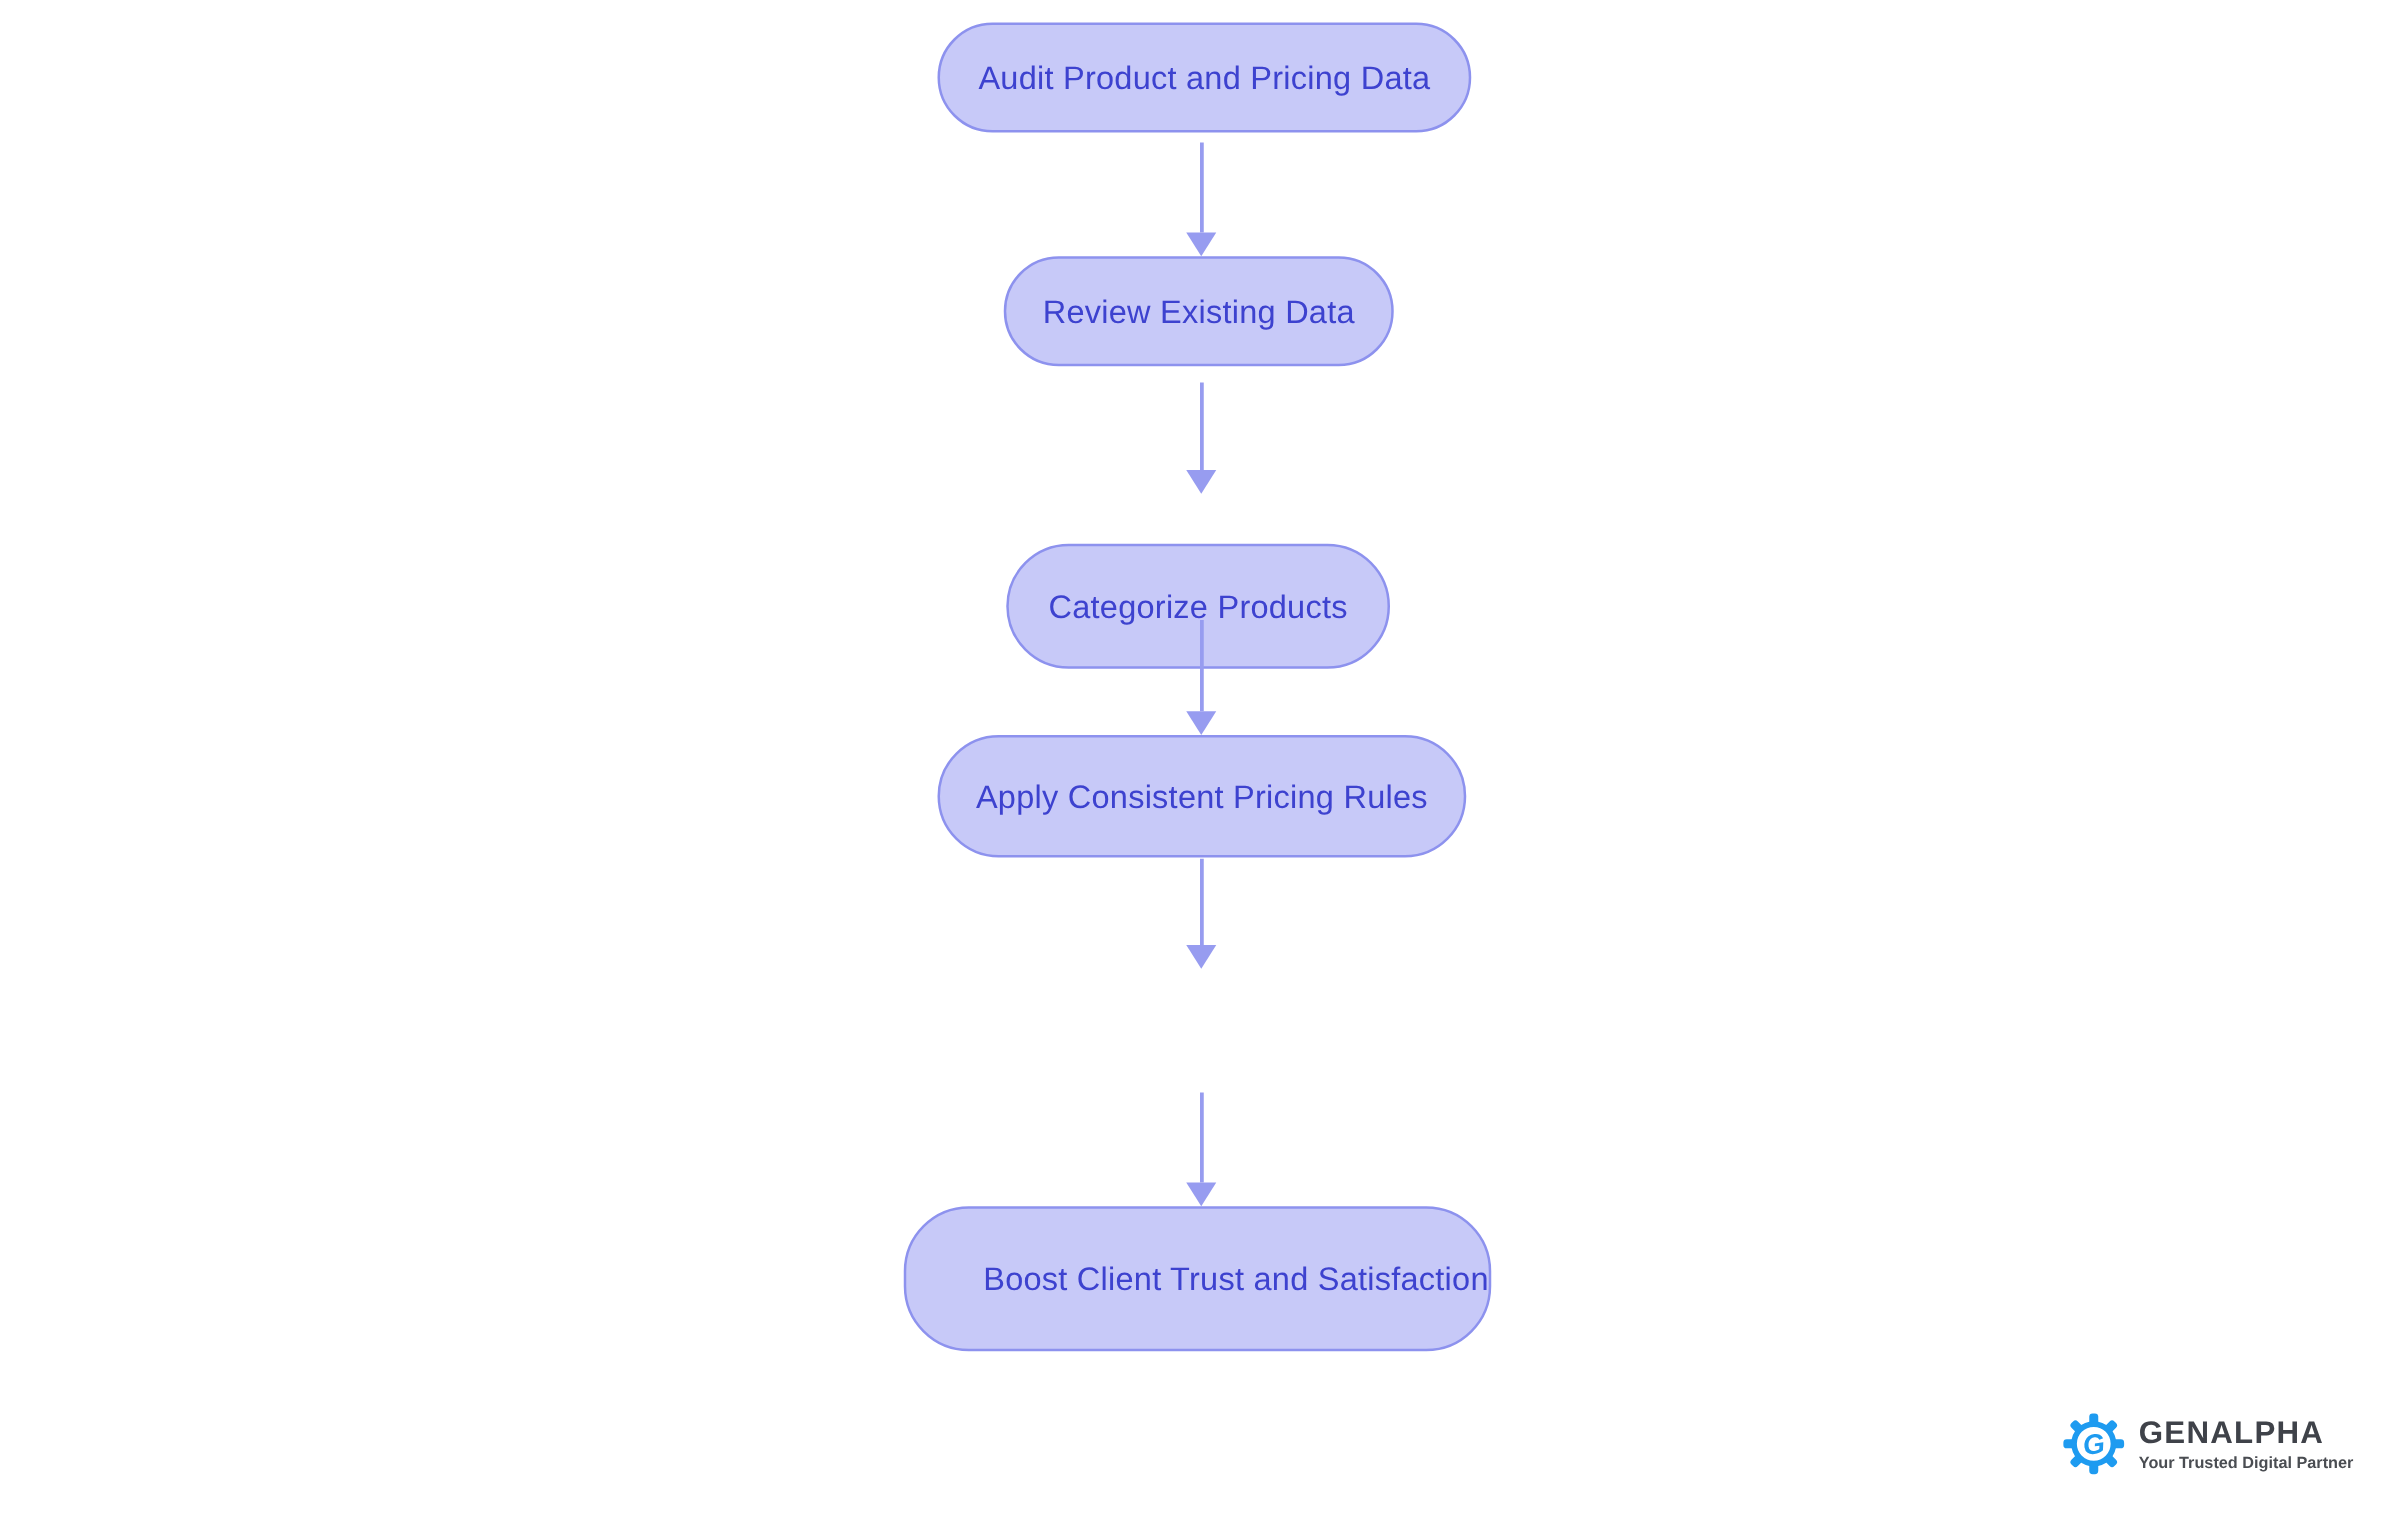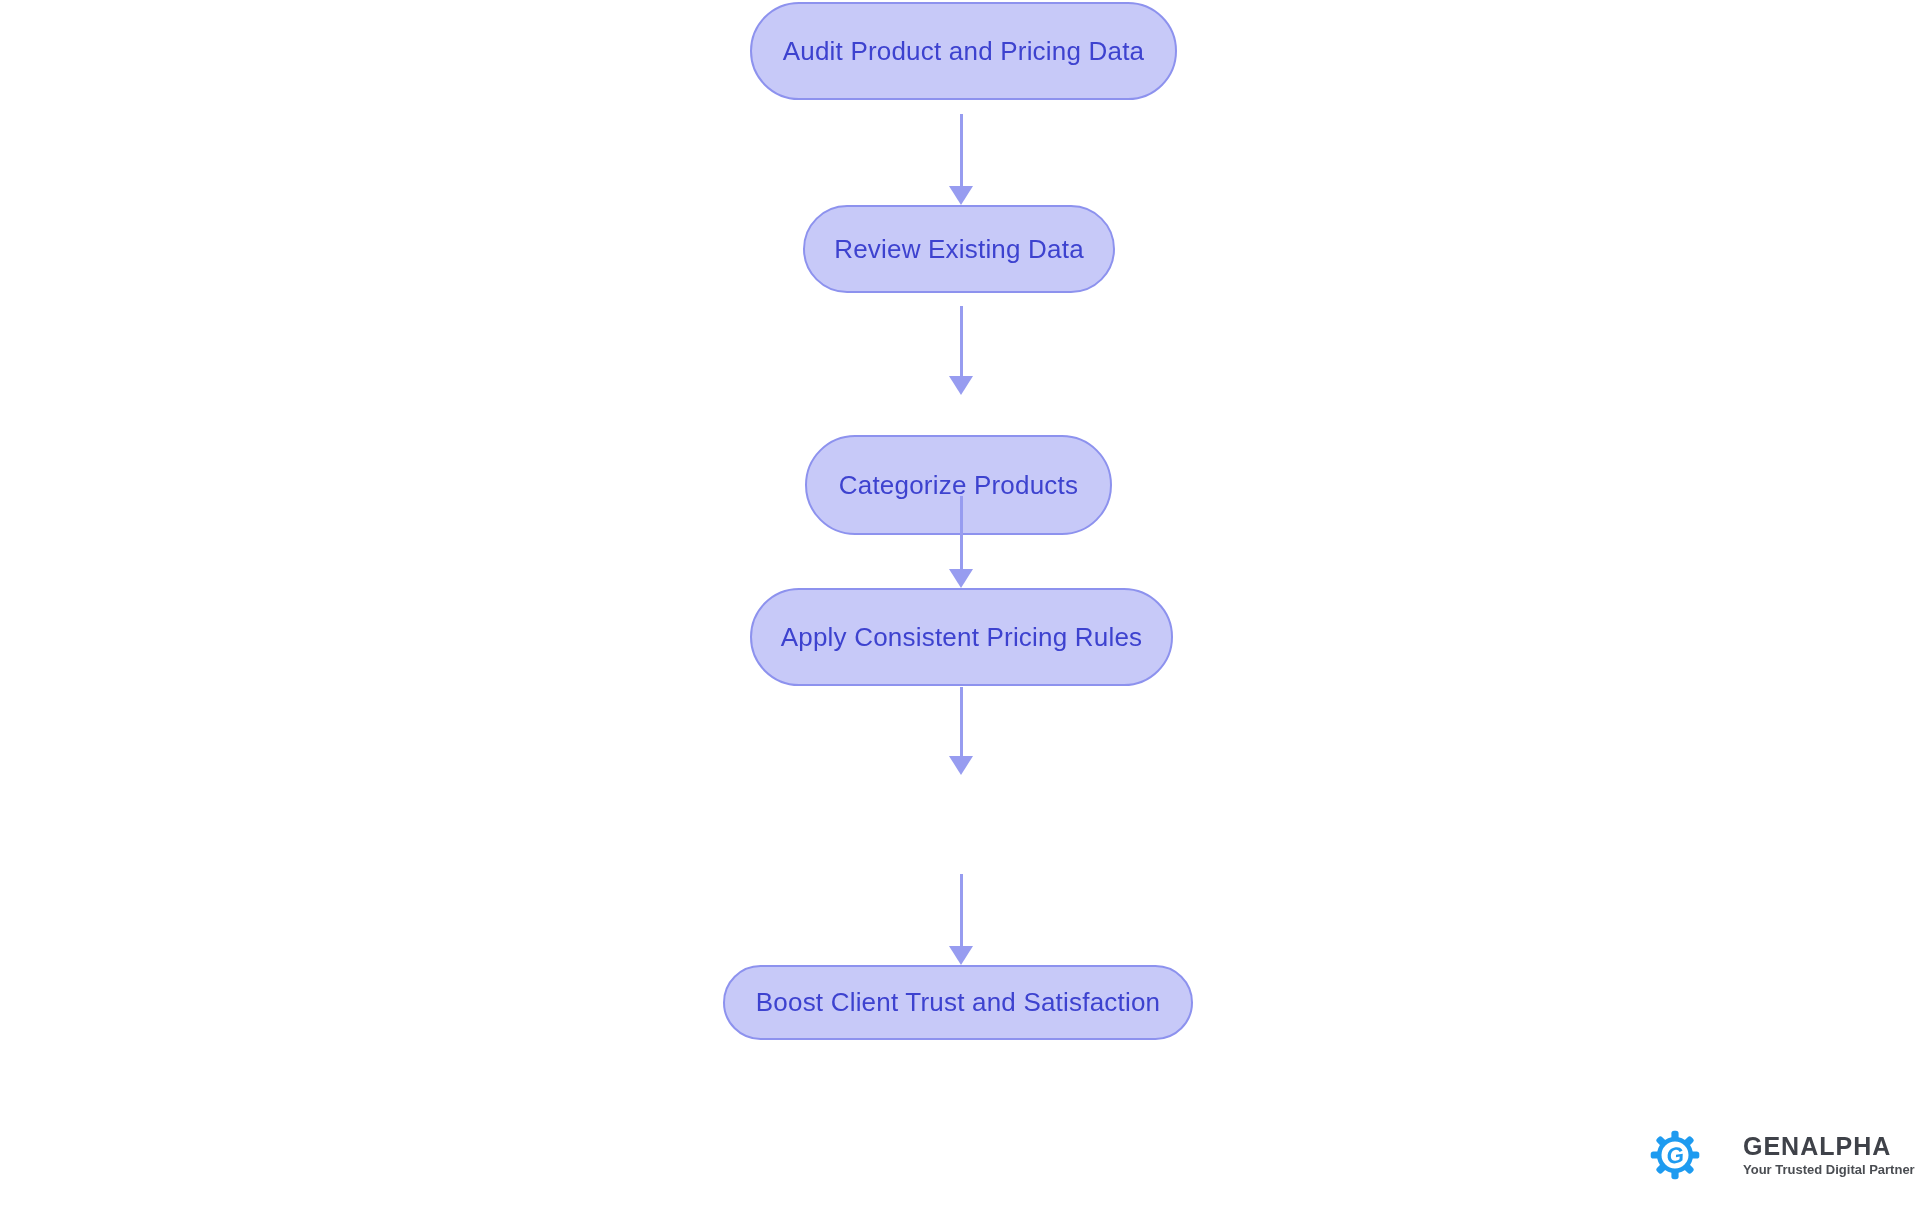--- a/index.html
+++ b/index.html
@@ -30,26 +30,26 @@
     justify-content: center;
     background: var(--node-fill, #c7c9f8);
     border: 2px solid var(--node-border, #8d92ee);
     border-radius: 52px;
     color: var(--node-text, #3d42cf);
     font-size: 26px;
     letter-spacing: 0.2px;
     text-align: center;
     white-space: nowrap;
   }
-  .node-1 { left: 750px; top: 2px;  width: 427px; height: 98px; }
+  .node-1 { left: 750px; top: 18px;  width: 427px; height: 88px; }
   .node-2 { left: 803px; top: 205px; width: 312px; height: 88px; }
   .node-3 { left: 805px; top: 395px; width: 307px; height: 100px; margin-top: 40px; }
   .node-4 { left: 750px; top: 588px; width: 423px; height: 98px; }
   .node-5 { left: 768px; top: 775px; width: 387px; height: 98px; }
-  .node-6 { left: 723px; top: 965px; width: 470px; height: 75px; }
+  .node-6 { left: 723px; top: 965px; width: 470px; height: 116px; justify-content: flex-end; }
 
   
   .arrow {
     position: absolute;
     left: 949px;
     width: 24px;
     display: flex;
     flex-direction: column;
     align-items: center;
   }
@@ -72,21 +72,21 @@
 
   
   .logo {
     position: absolute;
     left: 1648px; top: 1126px;
     display: flex;
     align-items: center;
     gap: 9px;
   }
   .logo-icon { width: 54px; height: 58px; display: block; }
-  .logo-text-block { display: flex; flex-direction: column; margin-left: 32px; }
+  .logo-text-block { display: flex; flex-direction: column; }
   .logo-name {
     font-size: 25px;
     font-weight: bold;
     letter-spacing: 1px;
     color: var(--logo-text, #3f4249);
     line-height: 1.05;
   }
   .logo-tagline {
     font-size: 13px;
     font-weight: bold;

